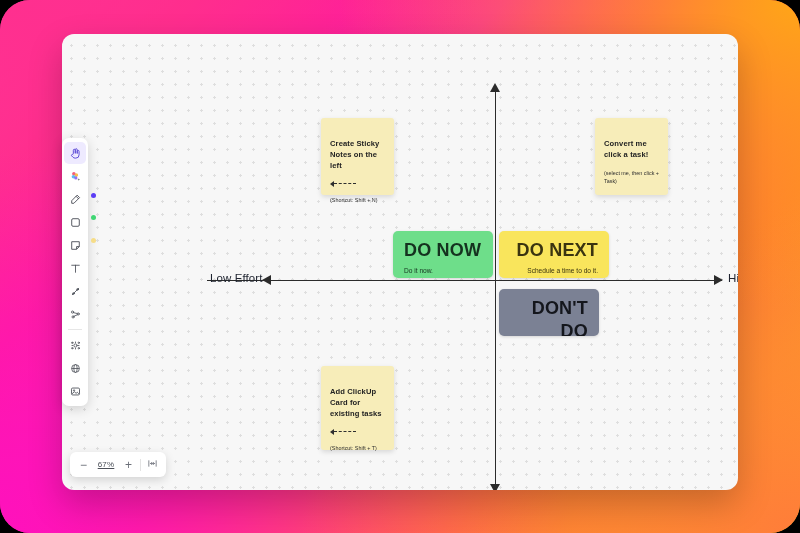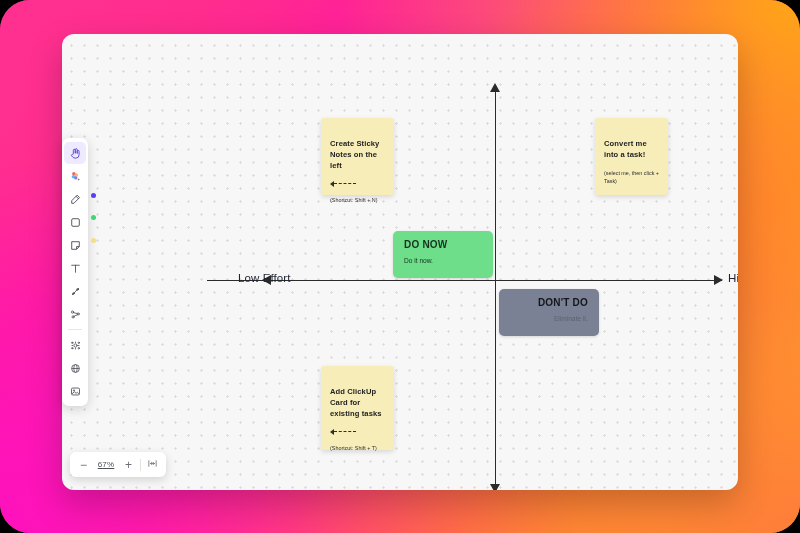--- a/index.html
+++ b/index.html
@@ -70,33 +70,33 @@
   .arrow-down  { left: 428px; top: 450px;  border-left: 5px solid transparent; border-right: 5px solid transparent; border-top: 9px solid #2b2b2b; }
 
   .axis-label {
     position: absolute;
     font-size: 11.5px;
     color: #1f2430;
     font-weight: 400;
     letter-spacing: .1px;
     white-space: nowrap;
   }
-  #label-low-effort  { left: 148px; top: 238px; margin-left: 28px; }
+  #label-low-effort  { left: 148px; top: 238px; }
   #label-high-effort { left: 666px; top: 238px; }
 
   
   .quad {
     position: absolute;
     border-radius: 5px;
     padding: 8px 11px;
     box-shadow: 0 1px 3px rgba(0,0,0,.14);
     overflow: hidden;
   }
   .quad .q-title {
-    font-size: 10px;
+    font-size: 18px;
     font-weight: 700;
     letter-spacing: .2px;
     line-height: 1.25;
   }
   .quad .q-sub {
     font-size: 6.6px;
     margin-top: 5px;
     line-height: 1.3;
   }
   .quad.right { text-align: right; }
@@ -222,38 +222,42 @@
   <div class="arrow arrow-down"></div>
 
   <div class="axis-label" id="label-low-effort">Low Effort</div>
   <div class="axis-label" id="label-high-effort">High Effort</div>
 
   <div class="quad" id="quad-do-now">
     <div class="q-title">DO NOW</div>
     <div class="q-sub">Do it now.</div>
   </div>
 
+  <div class="quad right" id="quad-do-next">
+    <div class="q-title">DO NEXT</div>
+    <div class="q-sub">Schedule a time to do it.</div>
+  </div>
 
 
   <div class="quad right" id="quad-dont-do">
     <div class="q-title">DON'T DO</div>
     <div class="q-sub">Eliminate it.</div>
   </div>
 
   <div class="sticky" id="sticky-create">
     <div class="s-title">Create Sticky Notes on the left</div>
     <div class="s-arrow">
       <span class="head"></span>
         <span class="tail"></span>
     </div>
     <div class="s-body">(Shortcut: Shift + N)</div>
   </div>
 
   <div class="sticky" id="sticky-convert">
-    <div class="s-title">Convert me into a task!</div>
+    <div class="s-title">Convert me click a task!</div>
     <div class="s-body">(select me, then click + Task)</div>
   </div>
 
   <div class="sticky" id="sticky-clickup">
     <div class="s-title">Add ClickUp Card for existing tasks</div>
     <div class="s-arrow">
       <span class="head"></span>
         <span class="tail"></span>
     </div>
     <div class="s-body">(Shortcut: Shift + T)</div>

